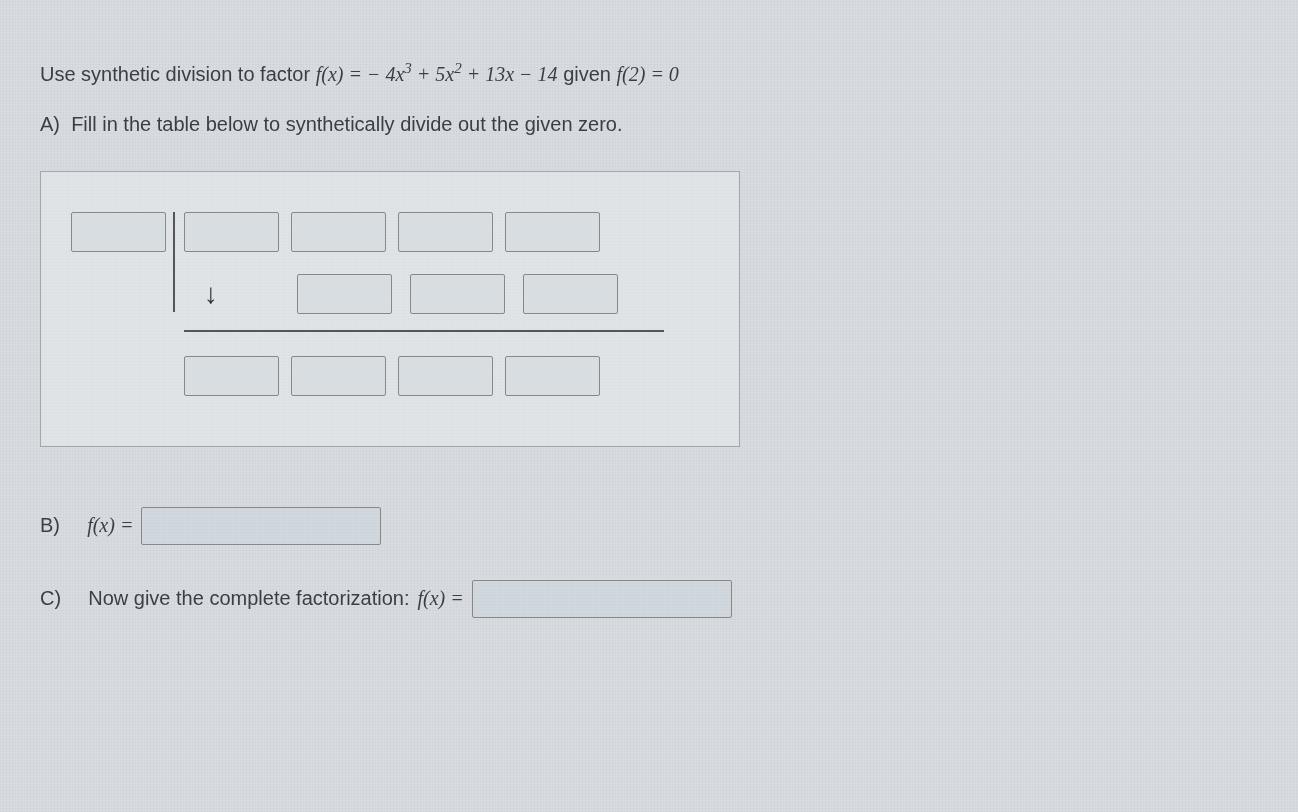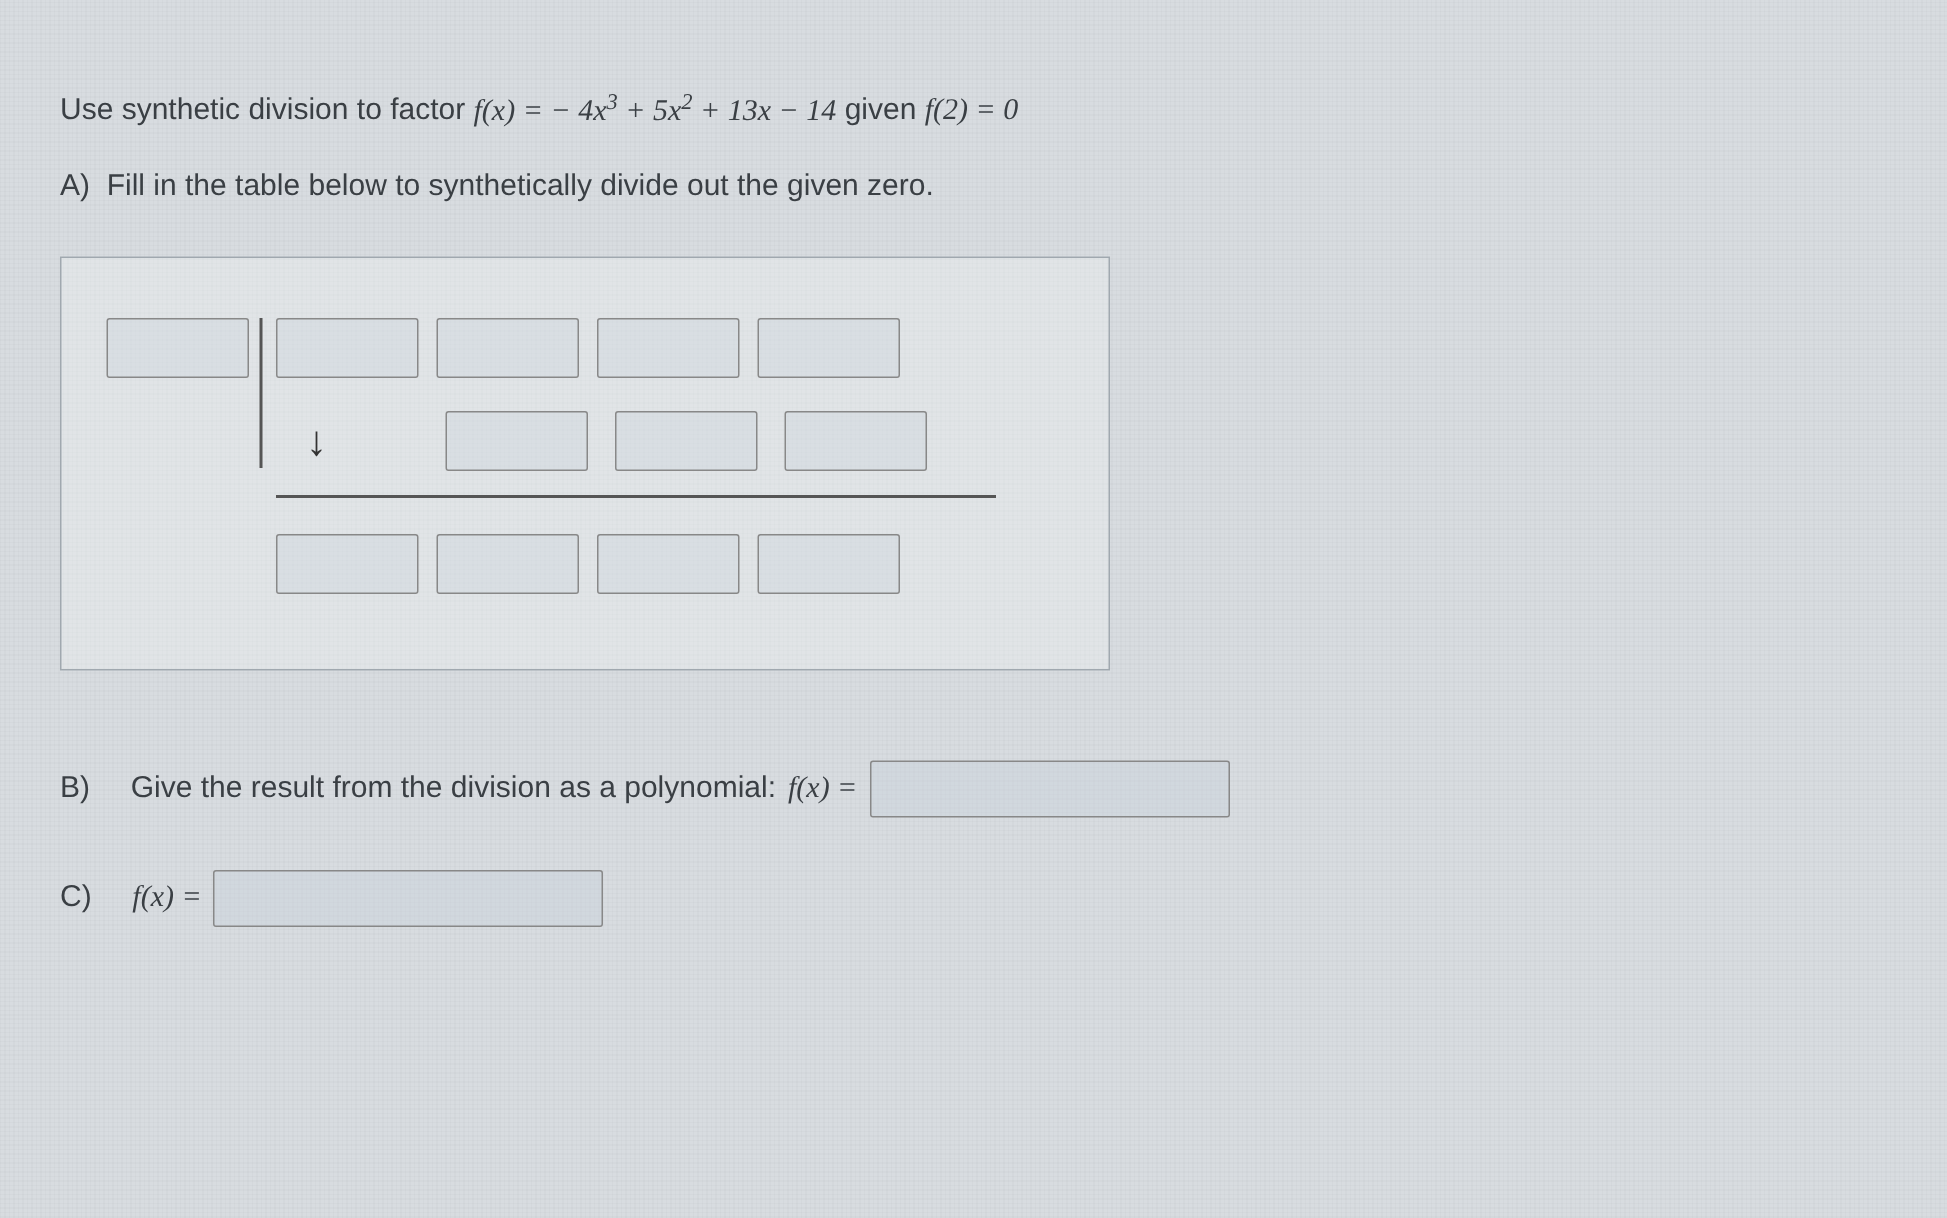--- a/index.html
+++ b/index.html
@@ -177,22 +177,22 @@
         <input class="input-box" style="">
         <input class="input-box" style="">
         <input class="input-box" style="">
         <input class="input-box" style="">
       </div>
     </div>
   </div>
 </div>
 
 <div class="part-b">
-  <span>B)</span>&nbsp;&nbsp;<span>Give the result from the division as a polynomial:  </span>
+  <span>B)</span>&nbsp;&nbsp;
   <span class="math">f(x)  = </span>
   <input class="answer-input" style="">
 </div>
 
 <div class="part-c">
-  <span>C)</span>&nbsp;&nbsp;
+  <span>C)</span>&nbsp;&nbsp;<span>Now give the complete factorization:  </span>
   <span class="math">f(x)  = </span>
   <input class="answer-input-c" style="">
 </div>
 
 </body></html>

